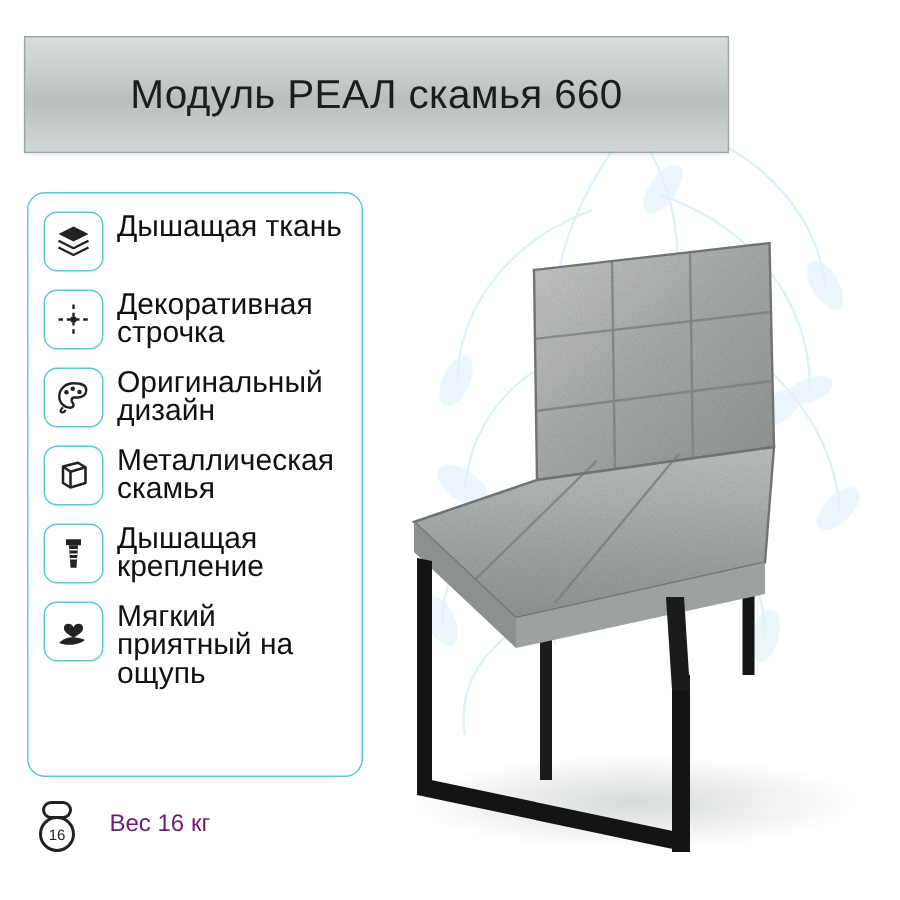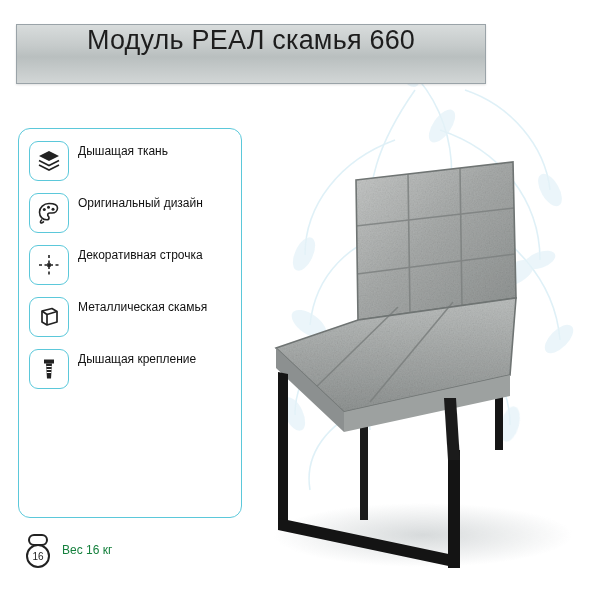--- a/index.html
+++ b/index.html
@@ -32,25 +32,26 @@
     opacity: 0.55;
     pointer-events: none;
   }
 
   
   .title-banner {
     position: absolute;
     left: 16px;
     top: 24px;
     width: 470px;
-    height: 60px;
+    height: 78px;
     border: 1px solid #9aa3a8;
     background: linear-gradient(180deg, #d8dcdc 0%, #c6cbcb 35%, #b9bfbf 55%, #d2d6d6 100%);
     box-sizing: border-box;
     display: flex;
+    align-items: center;
     justify-content: center;
     box-shadow: 0 1px 2px rgba(0,0,0,0.12);
   }
   .title-banner .title-text {
     font-size: 27px;
     color: #1d1d1d;
     letter-spacing: 0.2px;
     white-space: nowrap;
     font-weight: 400;
   }
@@ -82,21 +83,21 @@
     border-radius: 9px;
     box-sizing: border-box;
     display: flex;
     align-items: center;
     justify-content: center;
     background: #ffffff;
   }
   .feature-icon svg { display: block; }
   .feature-label {
     margin-left: 9px;
-    font-size: 12px;
+    font-size: 20px;
     line-height: 19px;
     color: #111111;
     padding-top: 1px;
     max-width: 160px;
   }
 
   
   .weight {
     position: absolute;
     left: 20px;
@@ -106,23 +107,23 @@
   }
   .weight-icon {
     width: 36px;
     height: 40px;
     flex: 0 0 36px;
     display: flex;
     align-items: center;
     justify-content: center;
   }
   .weight-label {
-    margin-left: 6px;
-    font-size: 12px;
-    color: #15803d;
+    margin-left: 17px;
+    font-size: 16px;
+    color: #701a75;
   }
 
   
   .product {
     position: absolute;
     left: 248px;
     top: 150px;
     width: 345px;
     height: 420px;
   }
@@ -177,44 +178,44 @@
           <path d="M3 12.5 L13 17.5 L23 12.5" fill="none" stroke="#222" stroke-width="1.6"></path>
           <path d="M3 17 L13 22 L23 17" fill="none" stroke="#222" stroke-width="1.6"></path>
         </svg>
       </div>
       <div class="feature-label">Дышащая ткань</div>
     </div>
 
     <div class="feature-row">
       <div class="feature-icon">
         <svg width="26" height="26" viewBox="0 0 26 26">
+          <line x1="3" y1="13" x2="23" y2="13" stroke="#222" stroke-width="1.6" stroke-dasharray="3 2.5"></line>
+          <line x1="13" y1="3" x2="13" y2="23" stroke="#222" stroke-width="1.6" stroke-dasharray="3 2.5"></line>
+          <rect x="11.2" y="11.2" width="3.6" height="3.6" fill="#222"></rect>
+        </svg>
+      </div>
+      <div class="feature-label">Декоративная строчка</div>
+    </div>
+
+    <div class="feature-row">
+      <div class="feature-icon">
+        <svg width="26" height="26" viewBox="0 0 26 26">
           <path d="M13 3.5c-5.3 0-9.5 3.9-9.5 8.7 0 4.8 3.6 7.6 7.3 7.6 1.7 0 2.2-1 2.2-1.9 0-1.4-1.3-1.7-1.3-3 0-1.1.9-1.9 2.1-1.9h2.2c3.1 0 5.5-2 5.5-5 0-2.9-3.4-4.5-8.5-4.5z" fill="none" stroke="#222" stroke-width="1.6"></path>
           <circle cx="8.3" cy="9.5" r="1.5" fill="#222"></circle>
           <circle cx="12.5" cy="7.2" r="1.5" fill="#222"></circle>
           <circle cx="17" cy="9.3" r="1.5" fill="#222"></circle>
           <path d="M6 19.5c-1.3 1.3-2 2.5-1.3 3.2.7.7 1.9 0 3.2-1.3" fill="none" stroke="#222" stroke-width="1.5"></path>
         </svg>
       </div>
       <div class="feature-label">Оригинальный дизайн</div>
     </div>
 
     <div class="feature-row">
       <div class="feature-icon">
         <svg width="26" height="26" viewBox="0 0 26 26">
-          <line x1="3" y1="13" x2="23" y2="13" stroke="#222" stroke-width="1.6" stroke-dasharray="3 2.5"></line>
-          <line x1="13" y1="3" x2="13" y2="23" stroke="#222" stroke-width="1.6" stroke-dasharray="3 2.5"></line>
-          <rect x="11.2" y="11.2" width="3.6" height="3.6" fill="#222"></rect>
-        </svg>
-      </div>
-      <div class="feature-label">Декоративная строчка</div>
-    </div>
-
-    <div class="feature-row">
-      <div class="feature-icon">
-        <svg width="26" height="26" viewBox="0 0 26 26">
           <path d="M6 7 L16 4.5 L21 7.5 L21 18 L11 21 L6 18 Z" fill="none" stroke="#222" stroke-width="1.7" stroke-linejoin="round"></path>
           <path d="M6 7 L11 10.5 L11 21" fill="none" stroke="#222" stroke-width="1.7" stroke-linejoin="round"></path>
           <path d="M11 10.5 L21 7.5" fill="none" stroke="#222" stroke-width="1.7"></path>
         </svg>
       </div>
       <div class="feature-label">Металлическая скамья</div>
     </div>
 
     <div class="feature-row">
       <div class="feature-icon">
@@ -222,20 +223,29 @@
           <path d="M8 3.5 L18 3.5 L18 7.5 L8 7.5 Z" fill="#222"></path>
           <path d="M10 7.5 L16 7.5 L15 22.5 L11 22.5 Z" fill="#222"></path>
           <line x1="10.4" y1="10.5" x2="15.7" y2="10.5" stroke="#fff" stroke-width="1"></line>
           <line x1="10.6" y1="13.5" x2="15.5" y2="13.5" stroke="#fff" stroke-width="1"></line>
           <line x1="10.8" y1="16.5" x2="15.3" y2="16.5" stroke="#fff" stroke-width="1"></line>
         </svg>
       </div>
       <div class="feature-label">Дышащая крепление</div>
     </div>
 
+    <div class="feature-row">
+      <div class="feature-icon">
+        <svg width="26" height="26" viewBox="0 0 26 26">
+          <path d="M13 10.2 C 11.6 6.8, 6.6 7.3, 6.6 10.8 C 6.6 13.3, 10.2 15.4, 13 17.2 C 15.8 15.4, 19.4 13.3, 19.4 10.8 C 19.4 7.3, 14.4 6.8, 13 10.2 Z" fill="#222"></path>
+          <path d="M3.5 20.5 C 7 16.5, 14 15.5, 20.5 18.5 C 17.5 22, 8 23, 3.5 20.5 Z" fill="#222"></path>
+        </svg>
+      </div>
+      <div class="feature-label">Мягкий приятный на ощупь</div>
+    </div>
 
   </div>
 
   <div class="weight">
     <div class="weight-icon">
       <svg width="34" height="38" viewBox="0 0 34 38">
         <path d="M13 4 h8 a5 5 0 0 1 0 10 h-8 a5 5 0 0 1 0 -10 z" fill="none" stroke="#222" stroke-width="2"></path>
         <circle cx="17" cy="25" r="11" fill="none" stroke="#222" stroke-width="2"></circle>
         <text x="17" y="29" font-family="Liberation Sans, sans-serif" font-size="10" text-anchor="middle" fill="#222">16</text>
       </svg>

